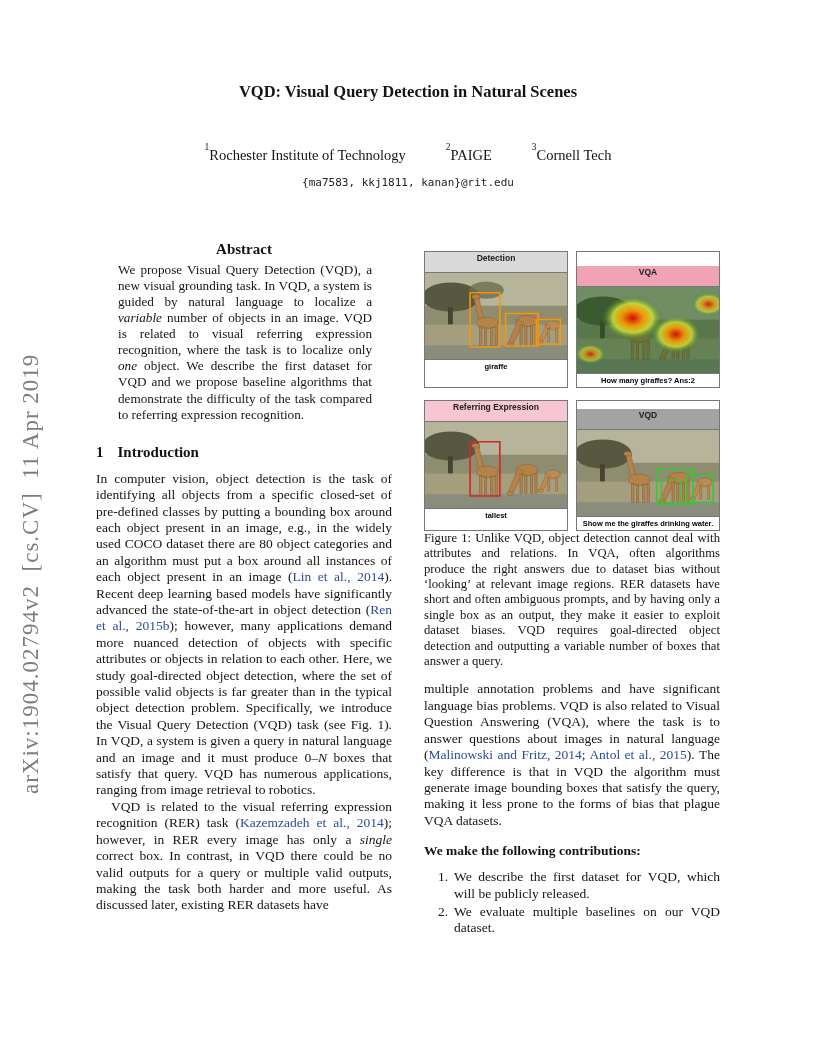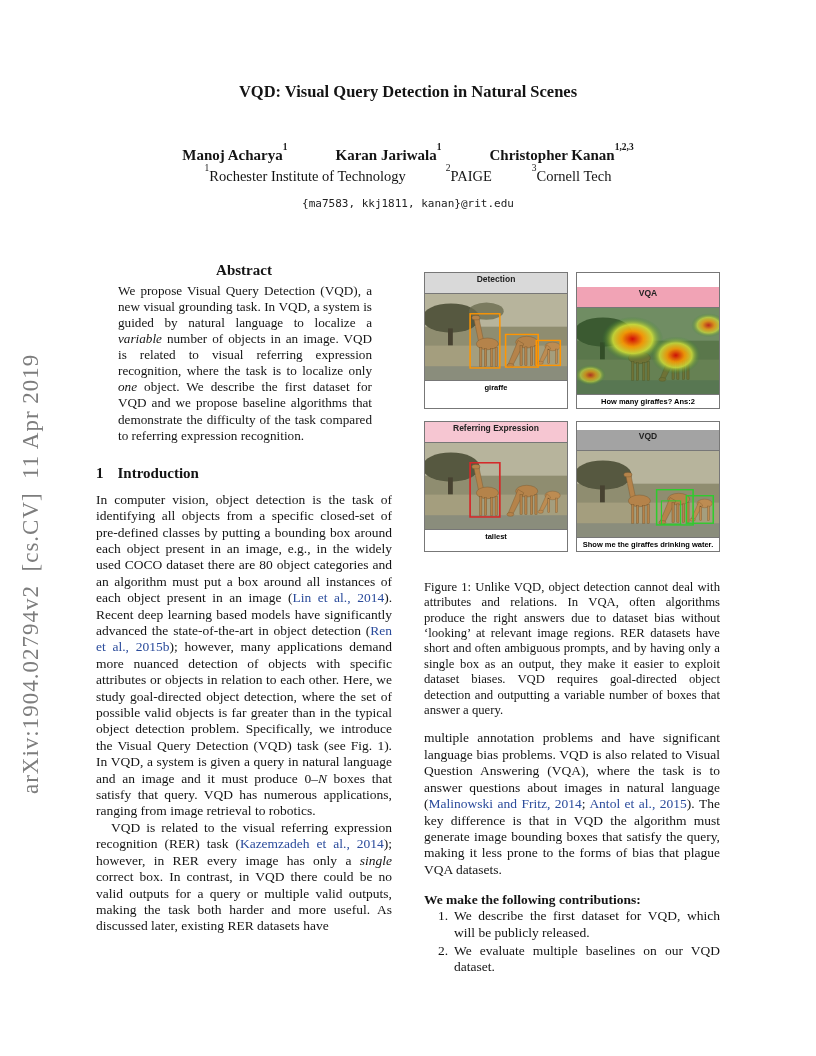--- a/index.html
+++ b/index.html
@@ -43,42 +43,37 @@
     font-family:"Liberation Sans", sans-serif; font-size:8.5px; font-weight:bold;
     border-bottom:1px solid #777;
   }
   .panel-img { height:86px; overflow:hidden; }
   .panel-img svg { display:block; width:100%; height:100%; }
   .panel-caption {
     height:14px; line-height:13px; text-align:center; background:#fff; color:#000;
     font-family:"Liberation Sans", sans-serif; font-size:7.5px; font-weight:bold;
     border-top:1px solid #777; white-space:nowrap; overflow:hidden;
   }
-  .fig-caption { margin-top:28px; font-size:12.7px; line-height:15.4px; text-align:justify; }
+  .fig-caption { margin-top:0; font-size:12.7px; line-height:15.4px; text-align:justify; }
   .rightpar { margin-top:12px; }
-  .contrib-heading { margin-top:14px; font-size:13.5px; font-weight:bold; }
+  .contrib-heading { margin-top:14px; margin-bottom:10px; font-size:13.5px; font-weight:bold; }
   .contrib-list { padding-left:14px; }
   .contrib-item { display:flex; font-size:13.5px; line-height:16.4px; margin-bottom:2px; }
   .li-num { width:16px; flex:0 0 16px; }
   .li-text { flex:1; text-align:justify; }
 </style>
 </head>
 <body>
 
 <div class="page">
 
   <div class="arxiv-watermark">arXiv:1904.02794v2  [cs.CV]  11 Apr 2019</div>
 
   <div class="titleblock">
     <div class="title">VQD: Visual Query Detection in Natural Scenes</div>
-    <div class="authors">
-      <span><span>Manoj Acharya</span><sup>1</sup></span>
-      <span><span>Karan Jariwala</span><sup>1</sup></span>
-      <span><span>Christopher Kanan</span><sup>1,2,3</sup></span>
-    </div>
     <div class="affils">
       <span><sup>1</sup><span>Rochester Institute of Technology</span></span>
       <span><sup>2</sup><span>PAIGE</span></span>
       <span><sup>3</sup><span>Cornell Tech</span></span>
     </div>
     <div class="email">{ma7583, kkj1811, kanan}@rit.edu</div>
   </div>
 
   <div class="columns">
 

